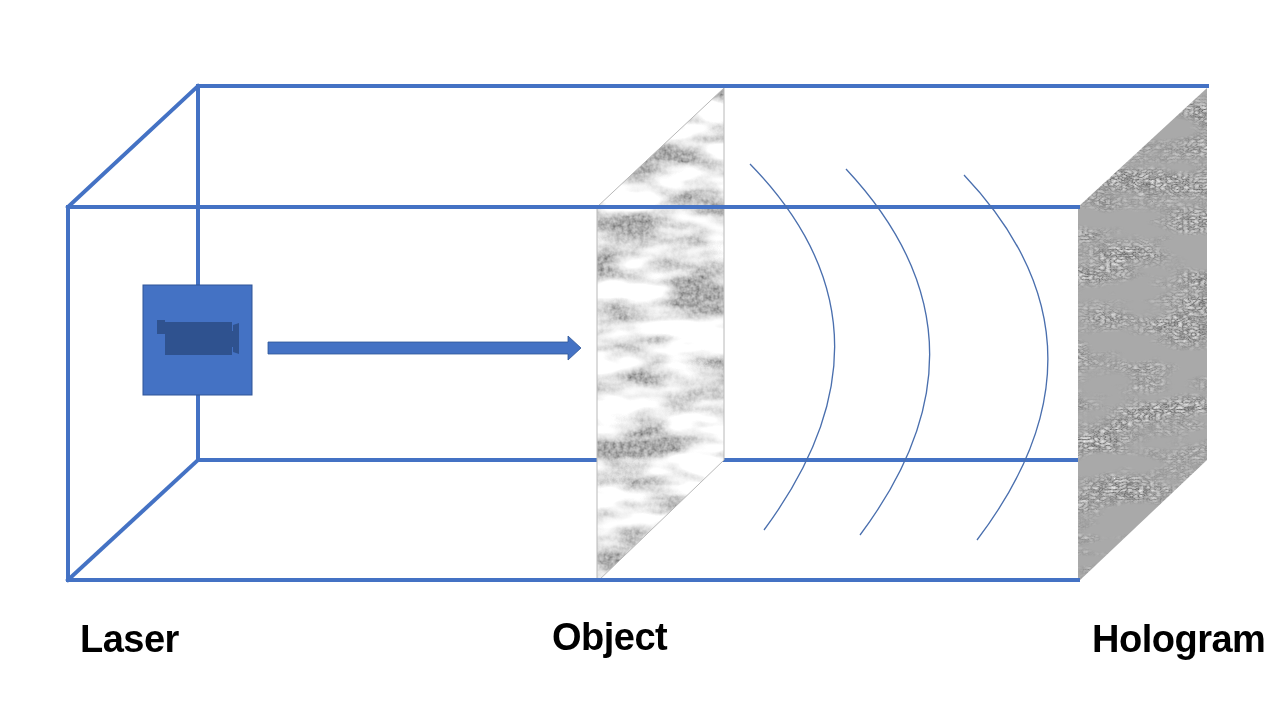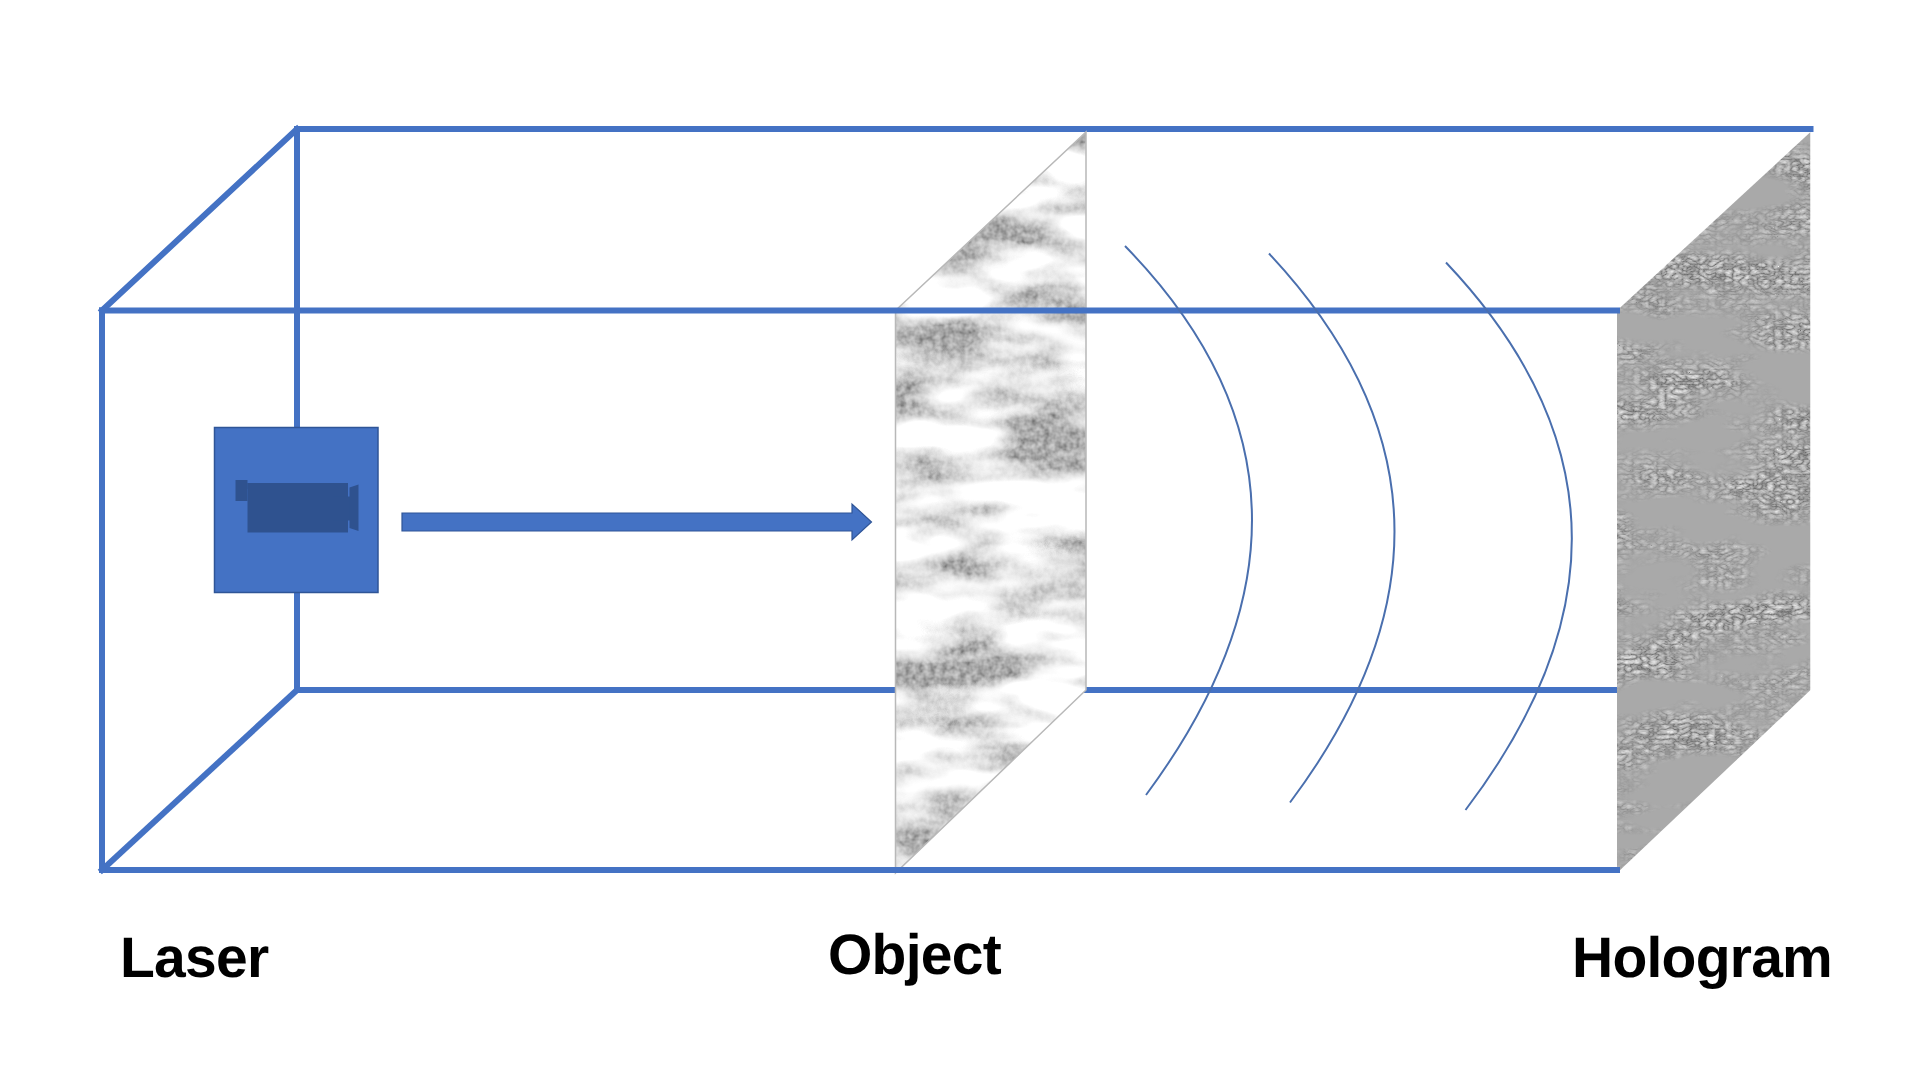--- a/index.html
+++ b/index.html
@@ -1,21 +1,21 @@
 <!DOCTYPE html>
 <html><head>
 <meta charset="utf-8">
 <style>
   html, body { margin: 0; padding: 0; background: #ffffff; }
   body { width: 1280px; height: 720px; position: relative; overflow: hidden; font-family: "Liberation Sans", "DejaVu Sans", sans-serif; }
   #diagram { position: absolute; left: 0; top: 0; width: 1280px; height: 720px; }
   .label { position: absolute; font-family: "Liberation Sans", "DejaVu Sans", sans-serif; font-weight: bold; font-size: 38px; color: #000000; letter-spacing: -0.5px; line-height: 1; text-align: right; }
   #label-laser { left: 80px; top: 620px; }
   #label-object { left: 552px; top: 618px; }
-  #label-hologram { left: 1048px; top: 620px; }
+  #label-hologram { left: 1092px; top: 620px; }
 </style>
 </head>
 <body>
 
 <svg id="diagram" viewBox="0 0 1280 720" xmlns="http://www.w3.org/2000/svg">
   <defs>
 
     <filter id="objTex" x="0" y="0" width="100%" height="100%">
       <feTurbulence type="fractalNoise" baseFrequency="0.012 0.035" numOctaves="3" seed="7" result="n"></feTurbulence>
       <feColorMatrix in="n" type="matrix" values="0 0 0 0 0

